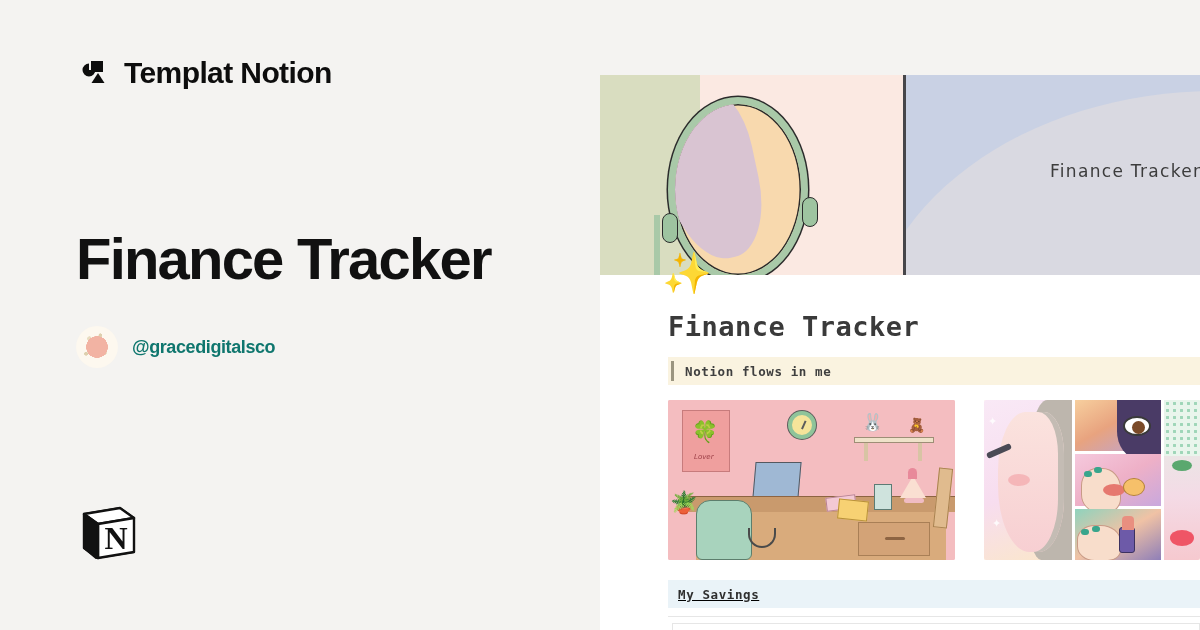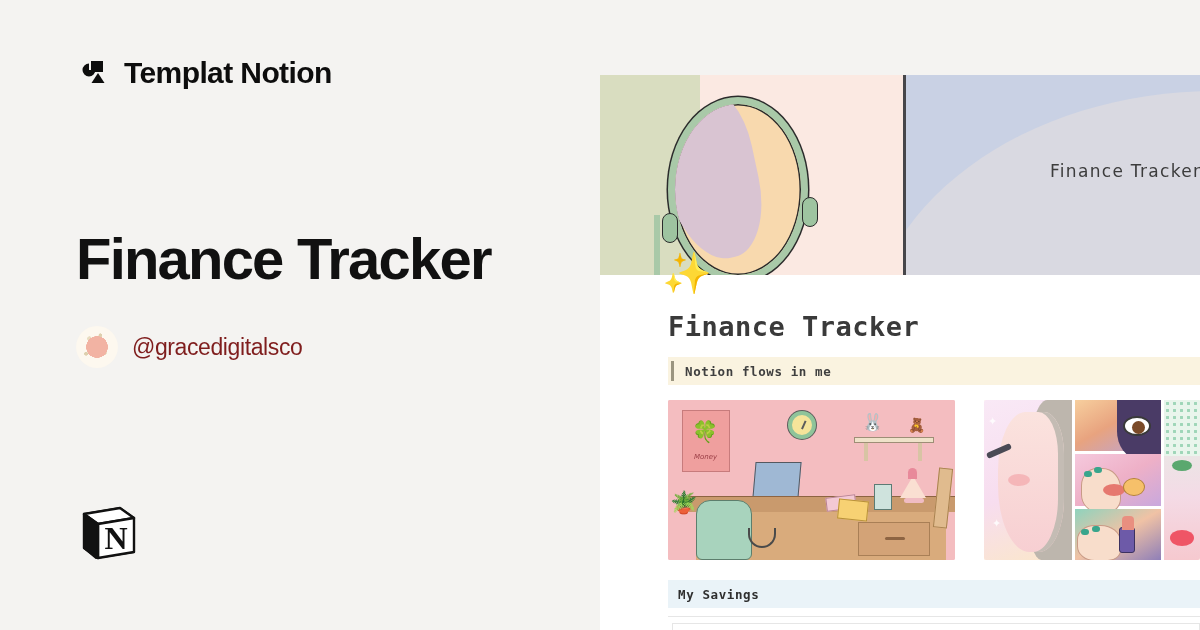--- a/index.html
+++ b/index.html
@@ -40,21 +40,21 @@
     background:
       radial-gradient(circle at 50% 50%, #f2b3a3 0 36%, rgba(242,179,163,0) 37%),
       radial-gradient(circle at 32% 30%, #e8dcc0 0 5%, rgba(232,220,192,0) 6%),
       radial-gradient(circle at 68% 64%, #e8dcc0 0 5%, rgba(232,220,192,0) 6%),
       radial-gradient(circle at 58% 22%, #ded0ae 0 4%, rgba(222,208,174,0) 5%),
       radial-gradient(circle at 24% 66%, #ded0ae 0 4%, rgba(222,208,174,0) 5%),
       #fdf8ef;
     flex:0 0 auto;
   }
   .author-handle{
-    font-size:23px; font-weight:400; color:#7f1d1d;
+    font-size:18px; font-weight:700; color:#0f766e;
     letter-spacing:-0.4px; white-space:nowrap;
   }
 
   .notion-mark{
     position:absolute; left:76px; top:500px;
     width:64px; height:64px;
   }
 
   
   .preview{
@@ -289,21 +289,21 @@
     background:#5aa86f; border-radius:50%;
   }
   .lips-red{
     position:absolute; left:6px; bottom:14px; width:24px; height:16px;
     background:#ef5566; border-radius:50%;
   }
 
   
   .savings-block{
     position:absolute; left:68px; top:305px; width:532px; height:28px;
-    background:#eaf3f8; display:flex; align-items:center;
+    background:#eaf3f8; display:flex; align-items:center;text-decoration:underline;
   }
   .savings-text{
     font-family:"DejaVu Sans Mono", monospace;
     font-size:12.5px; font-weight:700; color:#2f2f2f; letter-spacing:0.6px;
     margin-left:10px; white-space:nowrap;
   }
   .table-rule{ position:absolute; left:68px; top:341px; width:532px; height:1px; background:#e6e6e6; }
   .table-stub{
     position:absolute; left:72px; top:348px; width:528px; height:7px;
     border:1px solid #e6e6e6; border-bottom:none; background:#fff;
@@ -374,21 +374,21 @@
       <span class="callout-bar"></span>
       <span class="callout-text">Notion flows in me</span>
     </div>
 
     <div class="media-row">
 
       <div class="card card-desk">
         <div class="desk-wall"></div>
         <div class="poster">
           <span class="poster-clover">🍀</span>
-          <span class="poster-word">Money</span>
+          <span class="poster-word">Lover</span>
         </div>
         <div class="clock"></div>
         <div class="shelf"></div>
         <div class="shelf-leg-l"></div>
         <div class="shelf-leg-r"></div>
         <div class="plush-bunny">🐰</div>
         <div class="plush-bear">🧸</div>
         <div class="laptop-screen"></div>
         <div class="laptop-base"></div>
         <div class="desk-top"></div>

